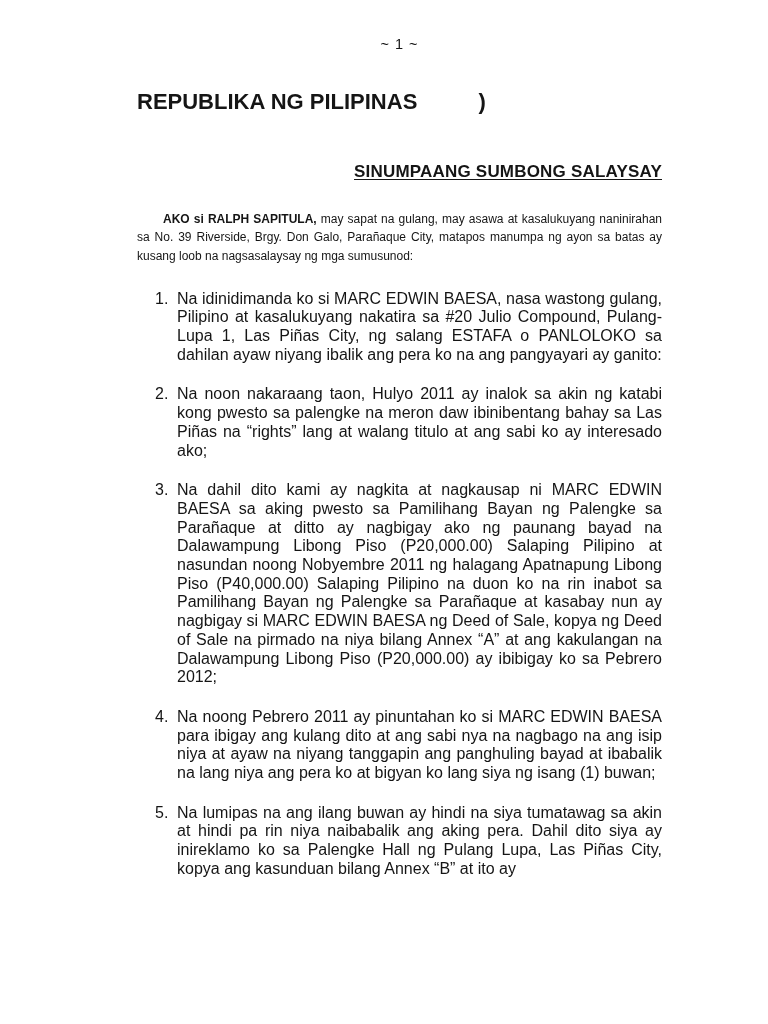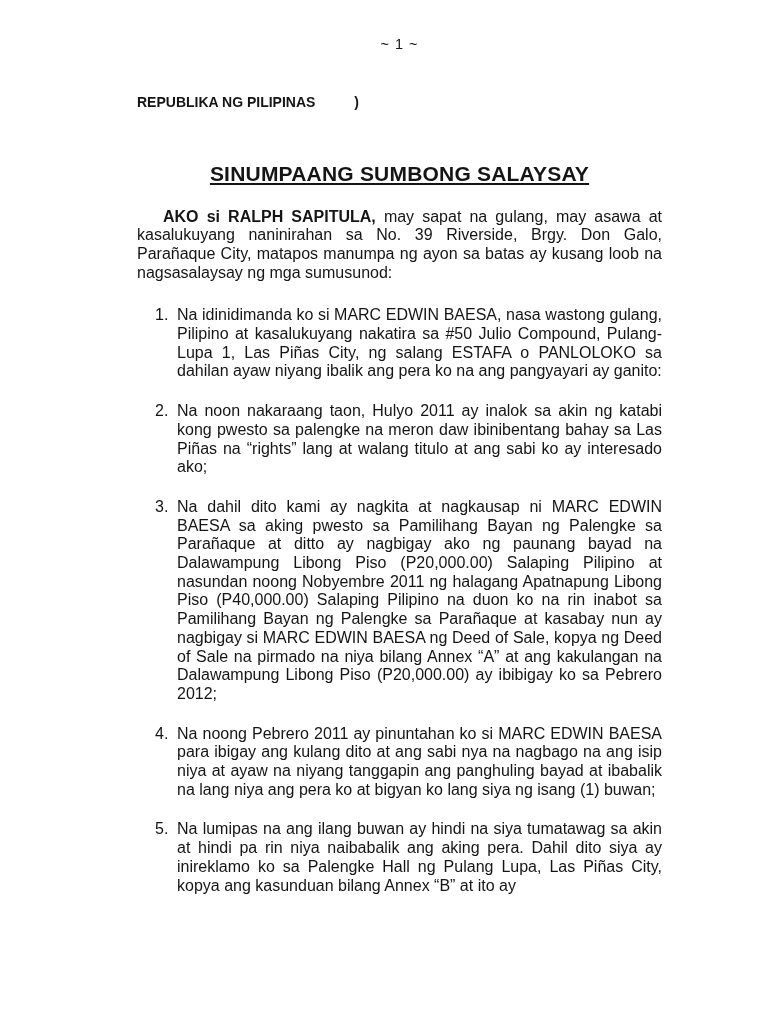--- a/index.html
+++ b/index.html
@@ -24,40 +24,40 @@
   }
   .pagenum {
     padding-top: 36px;
     text-align: center;
     font-size: 14.5px;
     letter-spacing: 1px;
   }
   .caption {
     margin-top: 41px;
     font-weight: bold;
-    font-size: 14px;
+    font-size: 22px;
     line-height: 18.5px;
   }
   .caption-line {
     white-space: pre;
   }
   .doc-title {
     margin-top: 50px;
-    text-align: center;
+    text-align: right;
     font-weight: bold;
-    font-size: 21px;
+    font-size: 17px;
     letter-spacing: 0.2px;
   }
   .doc-title span {
     text-decoration: underline;
     text-underline-offset: 2px;
   }
   .intro {
-    margin-top: 22px;
-    font-size: 16px;
+    margin-top: 28px;
+    font-size: 12px;
     line-height: 18.7px;
     text-align: justify;
     text-indent: 26px;
   }
   .intro .lead {
     font-weight: bold;
   }
   .items {
     margin-top: 24px;
   }
@@ -93,21 +93,21 @@
     <div class="doc-title">
       <span>SINUMPAANG SUMBONG SALAYSAY</span>
     </div>
 
     <p class="intro"><span class="lead">AKO si RALPH SAPITULA,</span><span> may sapat na gulang, may asawa at kasalukuyang naninirahan sa No. 39 Riverside, Brgy. Don Galo, Parañaque City, matapos manumpa ng ayon sa batas ay kusang loob na nagsasalaysay ng mga sumusunod:</span></p>
 
     <div class="items">
 
       <div class="item">
         <div class="item-num">1.</div>
-        <div class="item-text">Na idinidimanda ko si MARC EDWIN BAESA, nasa wastong gulang, Pilipino at kasalukuyang nakatira sa #50 Julio Compound, Pulang-Lupa 1, Las Piñas City, ng salang ESTAFA o PANLOLOKO sa dahilan ayaw niyang ibalik ang pera ko na ang pangyayari ay ganito:</div>
+        <div class="item-text">Na idinidimanda ko si MARC EDWIN BAESA, nasa wastong gulang, Pilipino at kasalukuyang nakatira sa #20 Julio Compound, Pulang-Lupa 1, Las Piñas City, ng salang ESTAFA o PANLOLOKO sa dahilan ayaw niyang ibalik ang pera ko na ang pangyayari ay ganito:</div>
       </div>
 
       <div class="item">
         <div class="item-num">2.</div>
         <div class="item-text">Na noon nakaraang taon, Hulyo 2011 ay inalok sa akin ng katabi kong pwesto sa palengke na meron daw ibinibentang bahay sa Las Piñas na “rights” lang at walang titulo at ang sabi ko ay interesado ako;</div>
       </div>
 
       <div class="item">
         <div class="item-num">3.</div>
         <div class="item-text">Na dahil dito kami ay nagkita at nagkausap ni MARC EDWIN BAESA sa aking pwesto sa Pamilihang Bayan ng Palengke sa Parañaque at ditto ay nagbigay ako ng paunang bayad na Dalawampung Libong Piso (P20,000.00) Salaping Pilipino at nasundan noong Nobyembre 2011 ng halagang Apatnapung Libong Piso (P40,000.00) Salaping Pilipino na duon ko na rin inabot sa Pamilihang Bayan ng Palengke sa Parañaque at kasabay nun ay nagbigay si MARC EDWIN BAESA ng Deed of Sale, kopya ng Deed of Sale na pirmado na niya bilang Annex “A” at ang kakulangan na Dalawampung Libong Piso (P20,000.00) ay ibibigay ko sa Pebrero 2012;</div>

